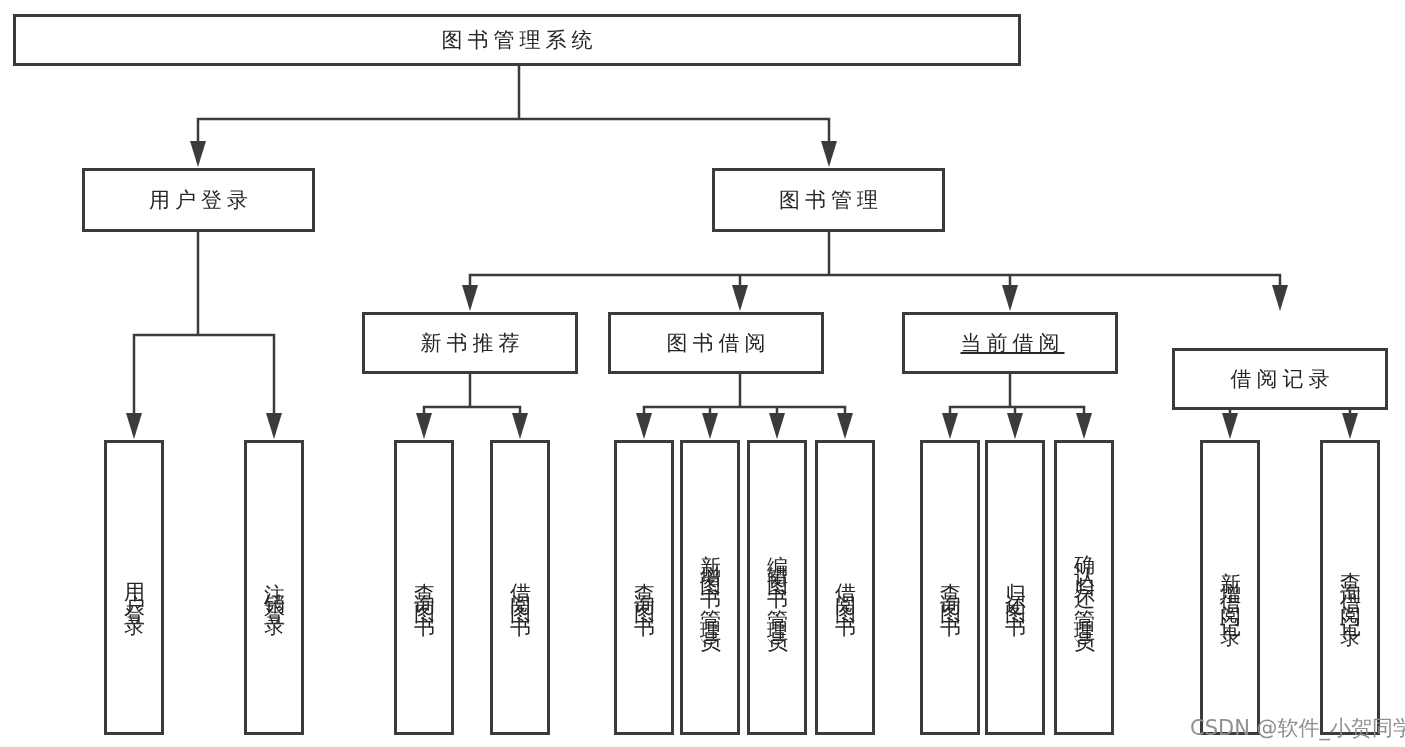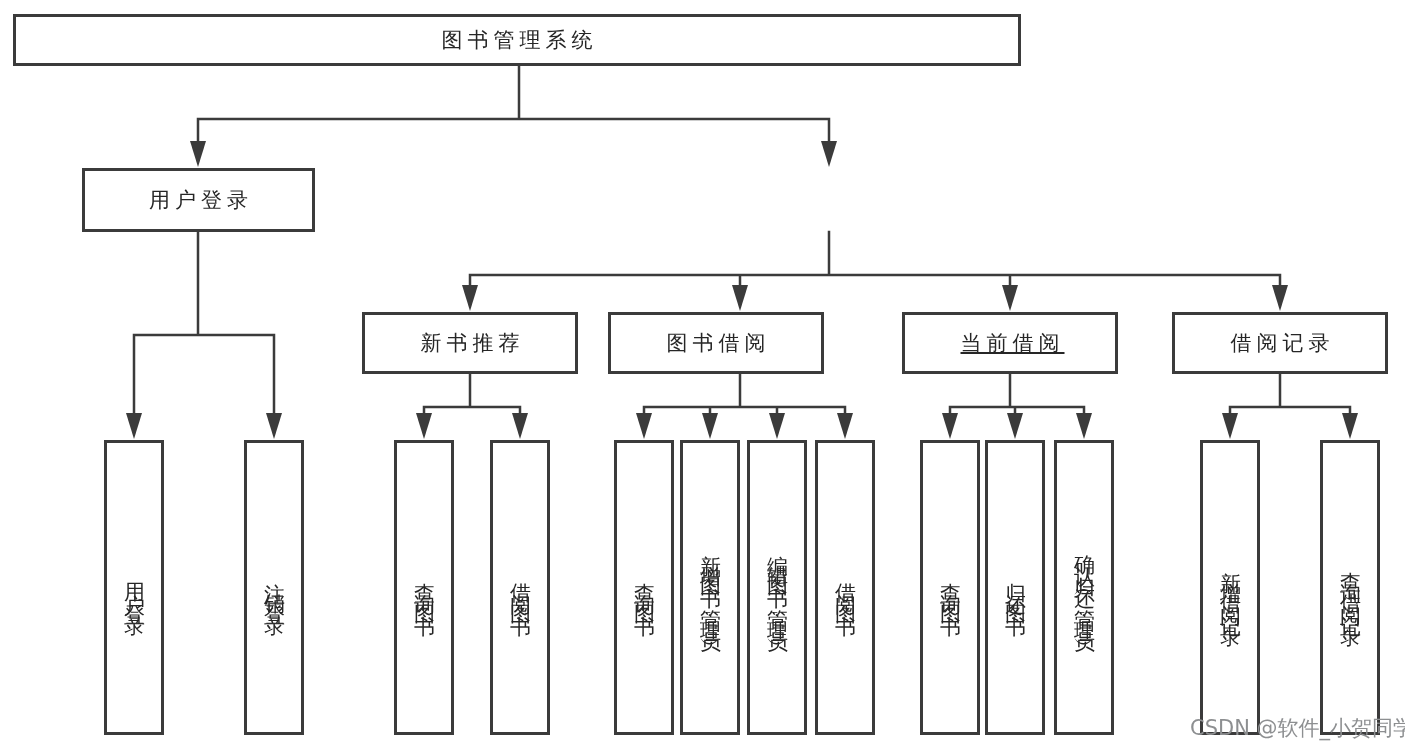--- a/index.html
+++ b/index.html
@@ -47,21 +47,21 @@
   .n-root  { left: 13px;  top: 14px;  width: 1008px; height: 52px; }
   
   .n-l2    { top: 168px; height: 64px; width: 233px; }
   .n-userlogin { left: 82px; }
   .n-bookmgmt  { left: 712px; }
   
   .n-l3    { top: 312px; height: 62px; width: 216px; }
   .n-newrec   { left: 362px; text-align: right; }
   .n-borrow   { left: 608px; }
   .n-current  { left: 902px; text-decoration: underline; }
-  .n-records  { left: 1172px; }
+  .n-records  { left: 1172px; margin-top: 36px; }
   
   .vbox  { top: 440px; height: 295px; width: 60px; }
   .lf-1  { left: 104px; }
   .lf-2  { left: 244px; }
   .lf-3  { left: 394px; }
   .lf-4  { left: 490px; }
   .lf-5  { left: 614px; }
   .lf-6  { left: 680px; }
   .lf-7  { left: 747px; }
   .lf-8  { left: 815px; }
@@ -125,20 +125,23 @@
     </g>
   </svg>
 
   <div class="node n-root">
     <span class="hlabel">图书管理系统</span>
   </div>
 
   <div class="node n-l2 n-userlogin">
     <span class="hlabel">用户登录</span>
   </div>
+  <div class="node n-l2 n-bookmgmt">
+    <span class="hlabel">图书管理</span>
+  </div>
 
   <div class="node n-l3 n-newrec">
     <span class="hlabel">新书推荐</span>
   </div>
   <div class="node n-l3 n-borrow">
     <span class="hlabel">图书借阅</span>
   </div>
   <div class="node n-l3 n-current">
     <span class="hlabel">当前借阅</span>
   </div>

